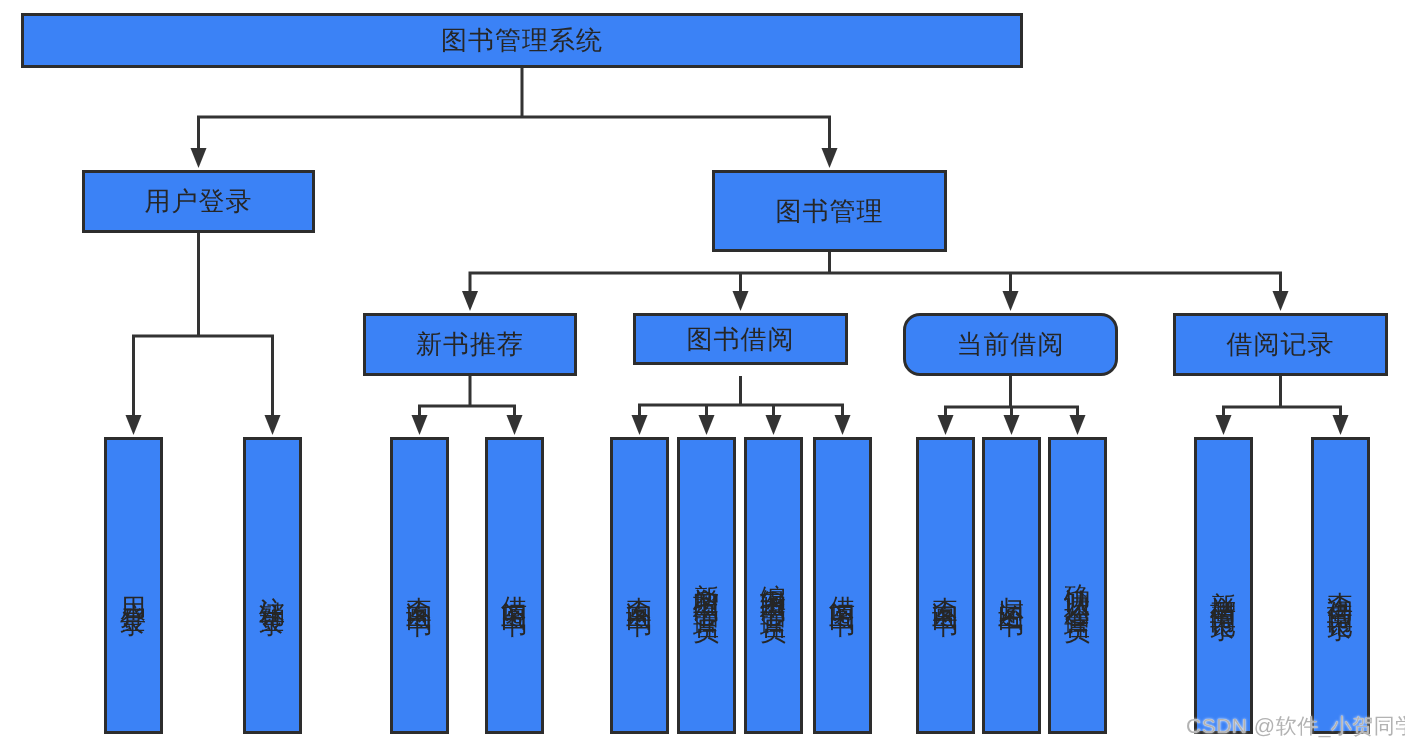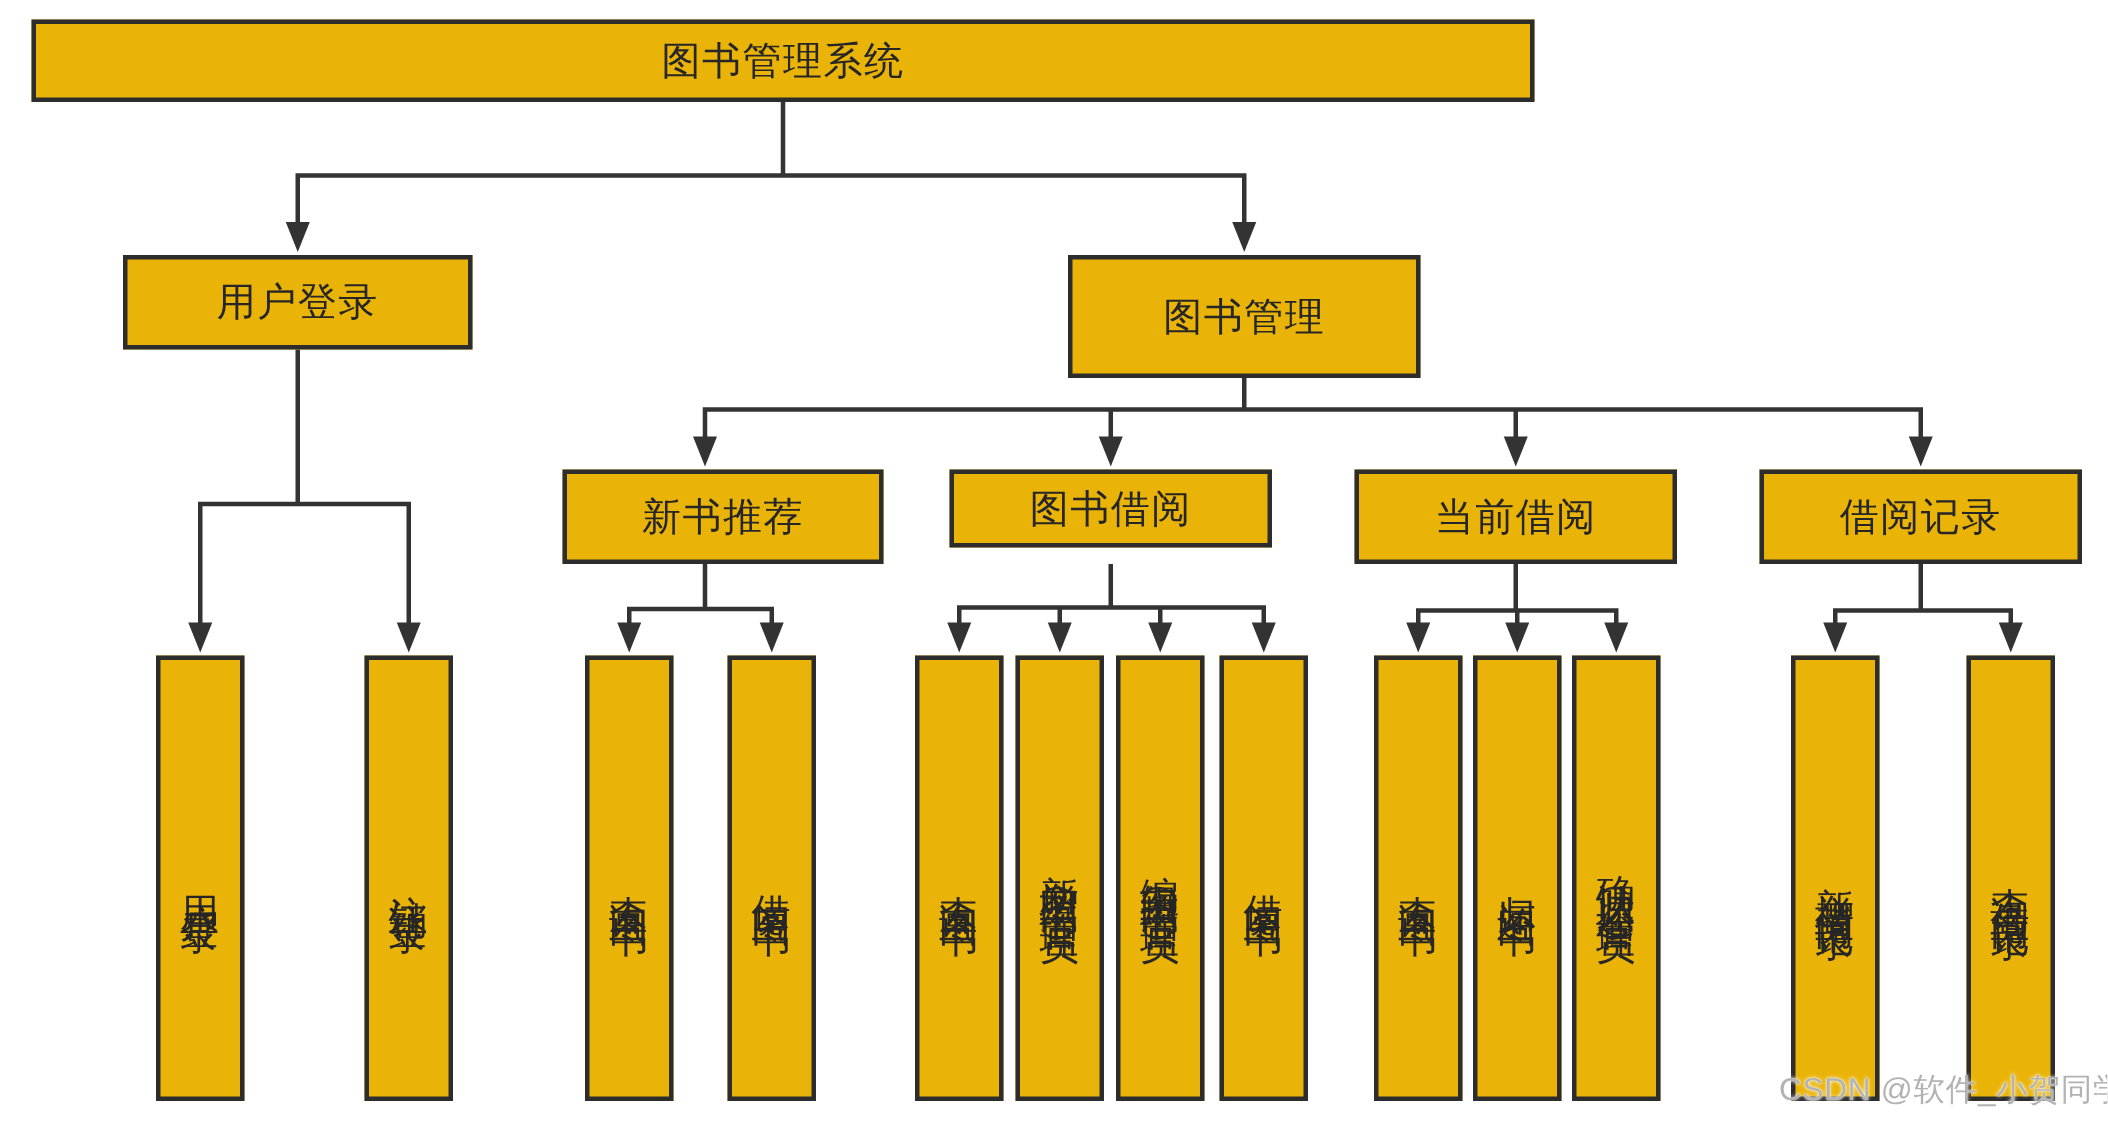--- a/index.html
+++ b/index.html
@@ -9,42 +9,42 @@
     height: 747px;
     background: #ffffff;
     overflow: hidden;
     font-family: "Liberation Sans", "DejaVu Sans", sans-serif;
   }
   #wires { position: absolute; left: 0; top: 0; }
   .box {
     position: absolute;
     box-sizing: border-box;
     border: 3px solid #2d2d2d;
-    background: #eab308;
+    background: #3b82f6;
     display: flex;
     align-items: center;
     justify-content: center;
     color: #262626;
   }
   .hlabel { font-size: 26px; letter-spacing: 1px; white-space: nowrap; }
   .leaf .vtext {
     writing-mode: vertical-rl;
     text-orientation: mixed;
     font-size: 26px;
     letter-spacing: 5px;
     line-height: 1;
     white-space: nowrap;
   }
   
   #n-root        { left: 21px;  top: 13px;  width: 1002px; height: 55px; }
   #n-user-login  { left: 82px;  top: 170px; width: 233px;  height: 63px; }
   #n-book-mgmt   { left: 712px; top: 170px; width: 235px;  height: 82px; }
-  #n-newbook     { left: 363px; top: 313px; width: 214px;  height: 63px; margin-left: 12px; }
+  #n-newbook     { left: 363px; top: 313px; width: 214px;  height: 63px; }
   #n-borrowing   { left: 633px; top: 313px; width: 215px;  height: 52px; }
-  #n-current     { left: 903px; top: 313px; width: 215px;  height: 63px; }
+  #n-current     { left: 903px; top: 313px; width: 215px;  height: 63px; border-radius: 17px; }
   #n-records     { left: 1173px;top: 313px; width: 215px;  height: 63px; justify-content: center; }
   .leaf { top: 437px; width: 59px; height: 297px; }
   #l-1  { left: 104px; }
   #l-2  { left: 243px; }
   #l-3  { left: 390px; }
   #l-4  { left: 485px; }
   #l-5  { left: 610px; }
   #l-6  { left: 677px; }
   #l-7  { left: 744px; }
   #l-8  { left: 813px; }

